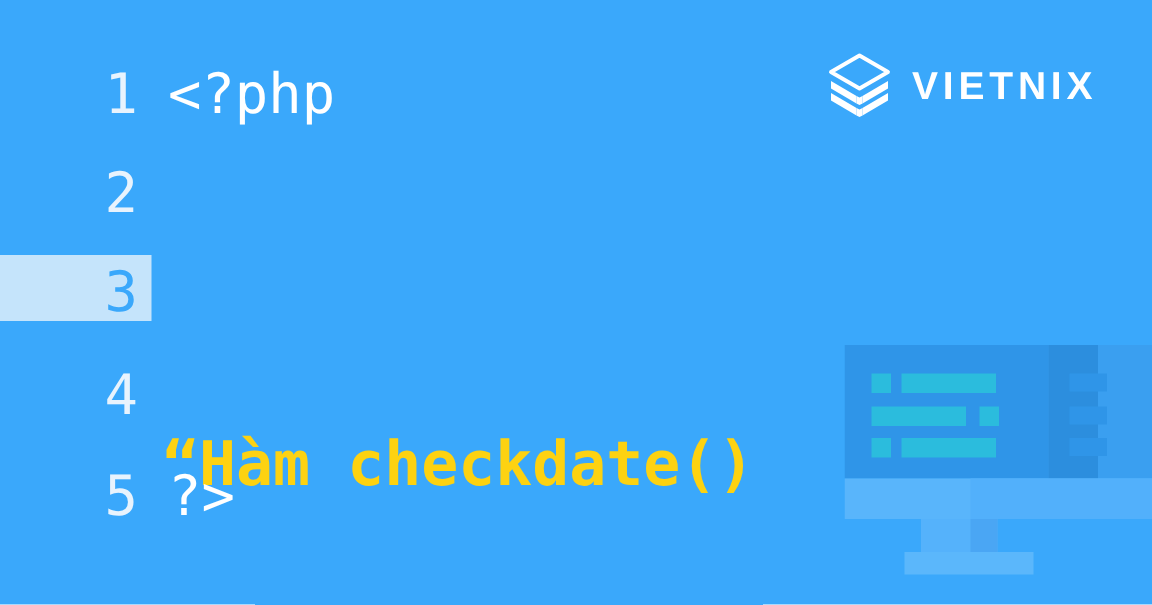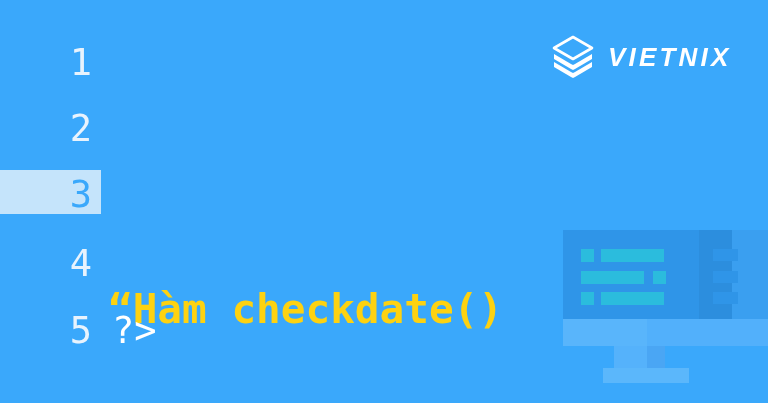--- a/index.html
+++ b/index.html
@@ -30,21 +30,20 @@
   }
 
   
   .logo {
     position: absolute;
     left: 549px;
     top: 33px;
     display: flex;
     align-items: center;
     gap: 11px;
-    font-style: italic;
   }
   .logo-mark {
     width: 48px;
     height: 48px;
     flex: 0 0 auto;
     display: block;
   }
   .logo-word {
     color: #ffffff;
     font-size: 26px;
@@ -176,20 +175,21 @@
     <div class="hl-band"></div>
 
     <div class="gutter">
       <div class="lineno n1">1</div>
       <div class="lineno n2">2</div>
       <div class="lineno n3 active">3</div>
       <div class="lineno n4">4</div>
       <div class="lineno n5">5</div>
     </div>
 
+    <div class="code-line l1">&lt;?php</div>
 
     <div class="title-block">
       <div class="title-line-1">“Hàm checkdate()</div>
       
     </div>
 
     <div class="code-line l5">?&gt;</div>
   </div>
 
 </div>

